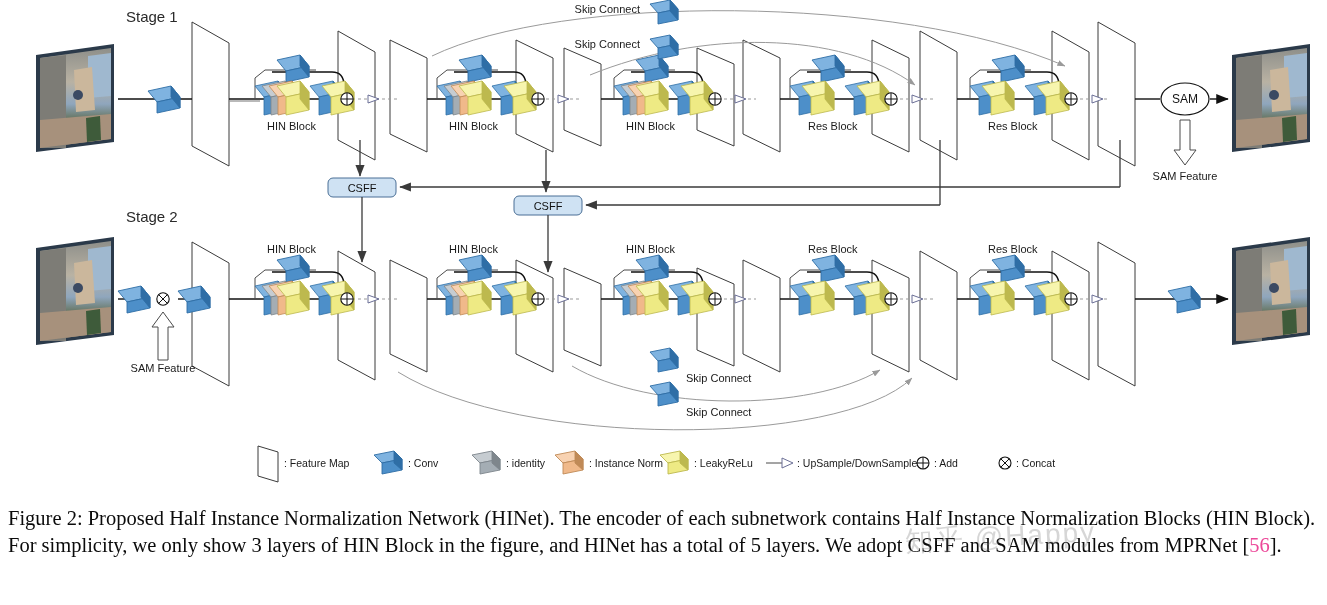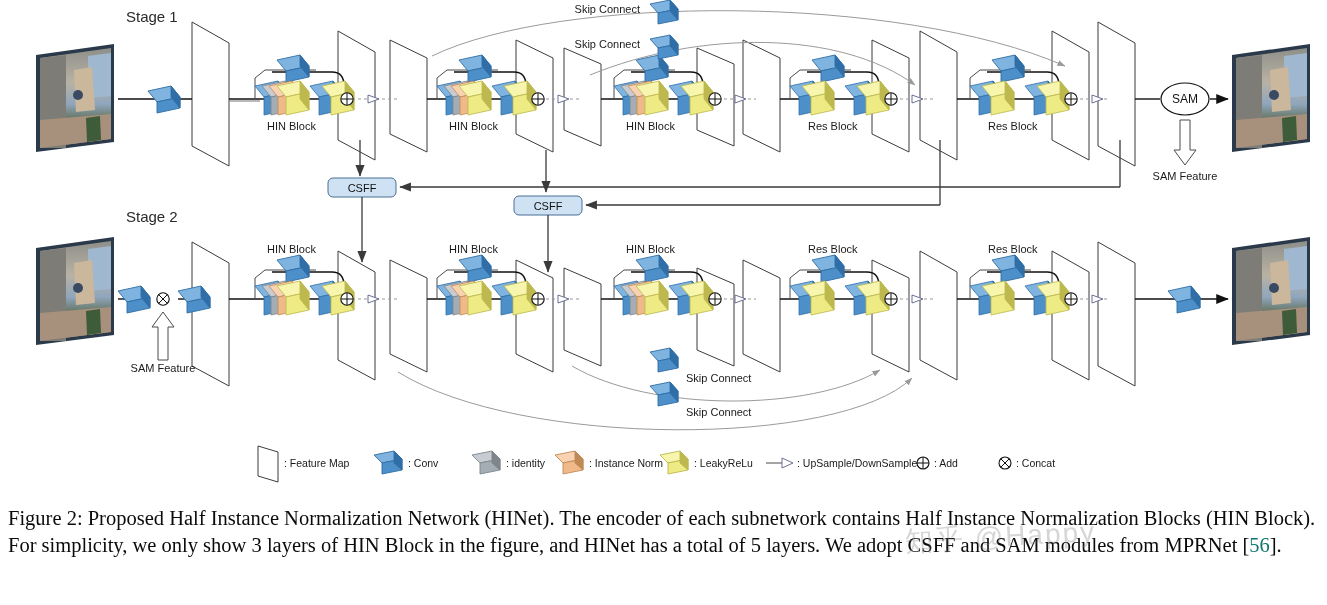--- a/index.html
+++ b/index.html
@@ -16,21 +16,21 @@
   .flowg{stroke:#8a8a8a;stroke-width:1.2;fill:none;}
   .dash{stroke:#9a9a9a;stroke-width:1.1;fill:none;stroke-dasharray:3 3;}
   .skiparc{stroke:#9a9a9a;stroke-width:1;fill:none;}
   .csffline{stroke:#3a3a3a;stroke-width:1.3;fill:none;}
   .thin{stroke:#4a4a4a;stroke-width:1;fill:none;}
   .addsym{stroke:#111;stroke-width:1.1;fill:#fff;}
   .csffbox{fill:#cfe2f3;stroke:#4a6f96;stroke-width:1;}
   .caption{position:absolute;left:8px;top:505px;width:1315px;
            font-family:"Liberation Serif",serif;font-size:20.5px;line-height:1.33;
            color:#0b0b0b;text-align:left;}
-  .ref{color:#0f766e;}
+  .ref{color:#ec4899;}
   .wm{position:absolute;left:905px;top:518px;font-family:"Liberation Sans",sans-serif;
       font-size:28px;color:rgba(120,120,120,0.30);letter-spacing:2px;
       transform:rotate(-3deg);pointer-events:none;white-space:nowrap;}
 </style>
 </head>
 <body>
 
 <div id="root">
 
 <svg id="fig" viewBox="0 0 1327 500">

